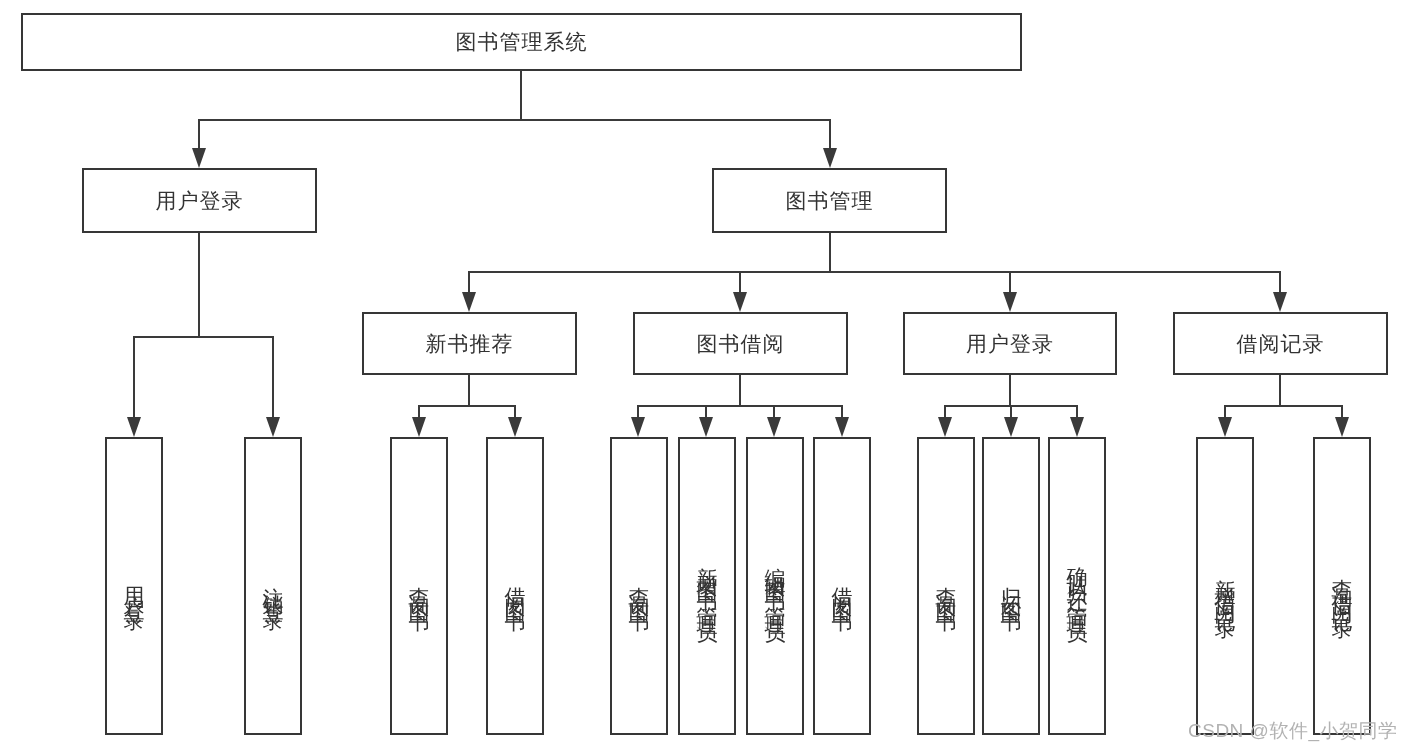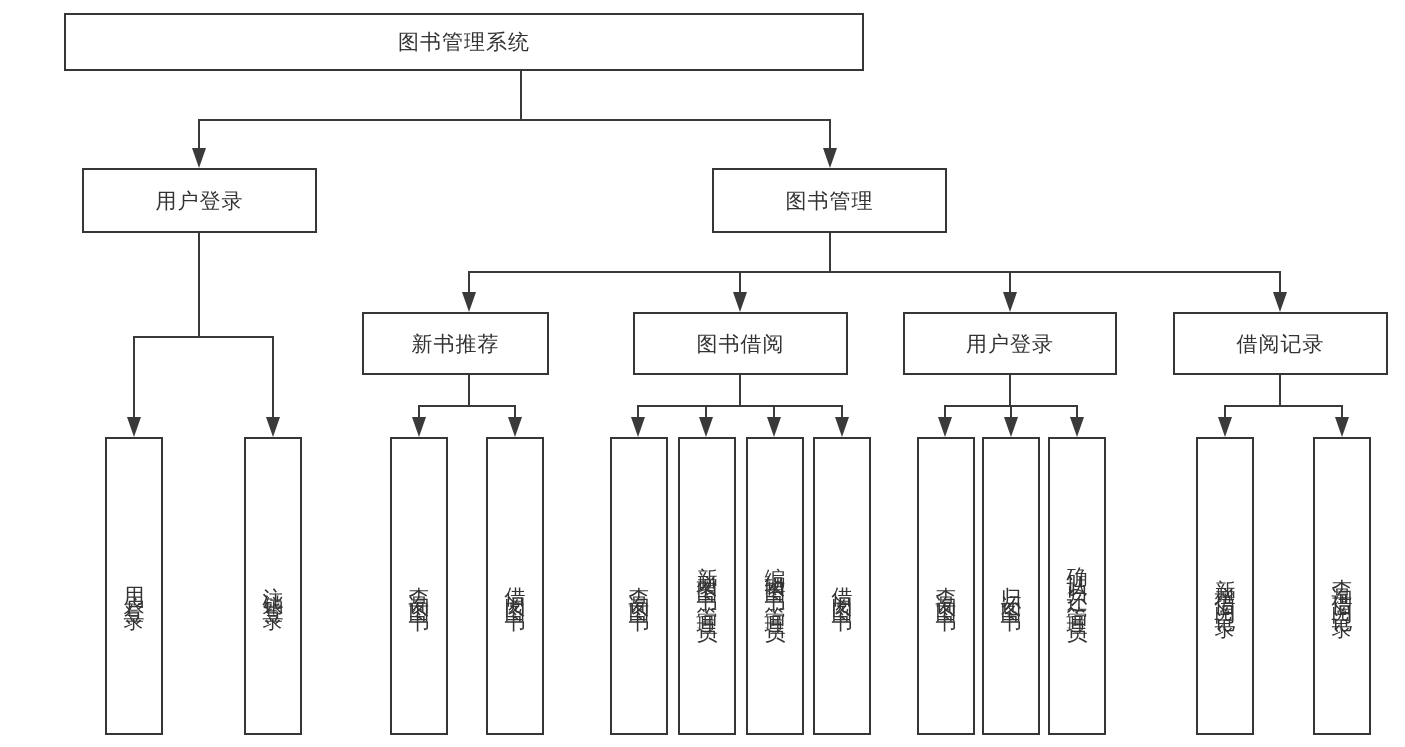--- a/index.html
+++ b/index.html
@@ -3,24 +3,24 @@
 <meta charset="utf-8">
 <style>
   html,body{margin:0;padding:0;background:#ffffff;}
   .canvas{position:relative;width:1405px;height:747px;background:#ffffff;overflow:hidden;
           font-family:"Liberation Sans","DejaVu Sans",sans-serif;color:#333333;}
   
   .box{position:absolute;box-sizing:border-box;background:#ffffff;border:2px solid #363636;
        display:flex;align-items:center;justify-content:center;font-size:21px;letter-spacing:1px;}
   .box span{white-space:nowrap;}
   .leaf span{writing-mode:vertical-rl;text-orientation:mixed;letter-spacing:8px;white-space:normal;}
-  .b-root{left:21px;top:13px;width:800px;height:58px;margin-left:43px;}
+  .b-root{left:21px;top:13px;width:1001px;height:58px;}
   .b-l2-0{left:82px;top:168px;width:235px;height:65px;}
   .b-l2-1{left:712px;top:168px;width:235px;height:65px;}
-  .b-l3-0{left:362px;top:312px;width:187px;height:63px;}
+  .b-l3-0{left:362px;top:312px;width:215px;height:63px;}
   .b-l3-1{left:633px;top:312px;width:215px;height:63px;font-family:Liberation Serif, serif;}
   .b-l3-2{left:903px;top:312px;width:214px;height:63px;}
   .b-l3-3{left:1173px;top:312px;width:215px;height:63px;}
   .leaf{top:437px;width:58px;height:298px;font-size:21px;}
   .lf-0{left:105px;} .lf-1{left:244px;}
   .lf-2{left:390px;} .lf-3{left:486px;}
   .lf-4{left:610px;} .lf-5{left:678px;} .lf-6{left:746px;} .lf-7{left:813px;}
   .lf-8{left:917px;} .lf-9{left:982px;} .lf-10{left:1048px;}
   .lf-11{left:1196px;} .lf-12{left:1313px;}
   
@@ -186,13 +186,14 @@
   <div class="arrow a-2-b"></div>
   <div class="arrow a-2-c"></div>
 
   <div class="vl v-l3-3"></div>
   <div class="hl h-3"></div>
   <div class="vl s-3-a"></div>
   <div class="vl s-3-b"></div>
   <div class="arrow a-3-a"></div>
   <div class="arrow a-3-b"></div>
 
+  <div class="watermark">CSDN @软件_小贺同学</div>
 </div>
 
 </body></html>

